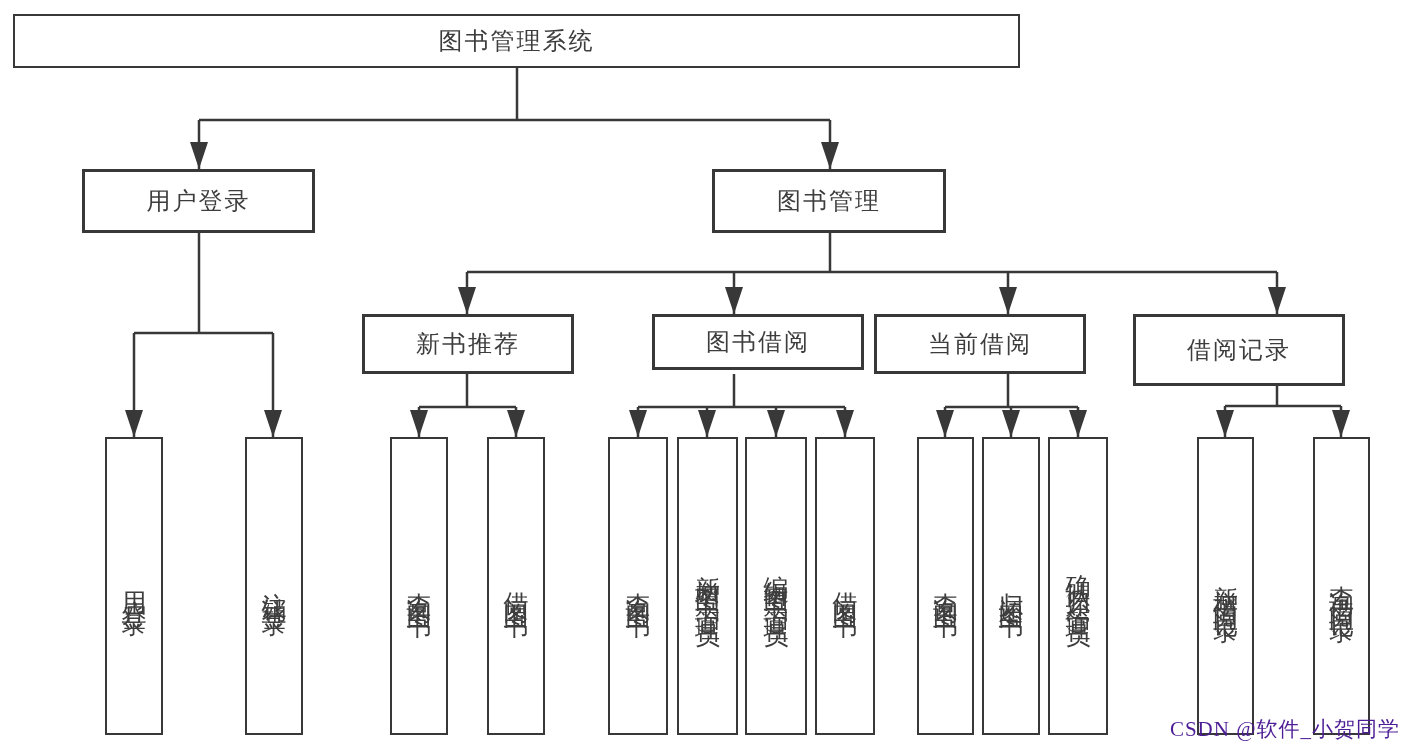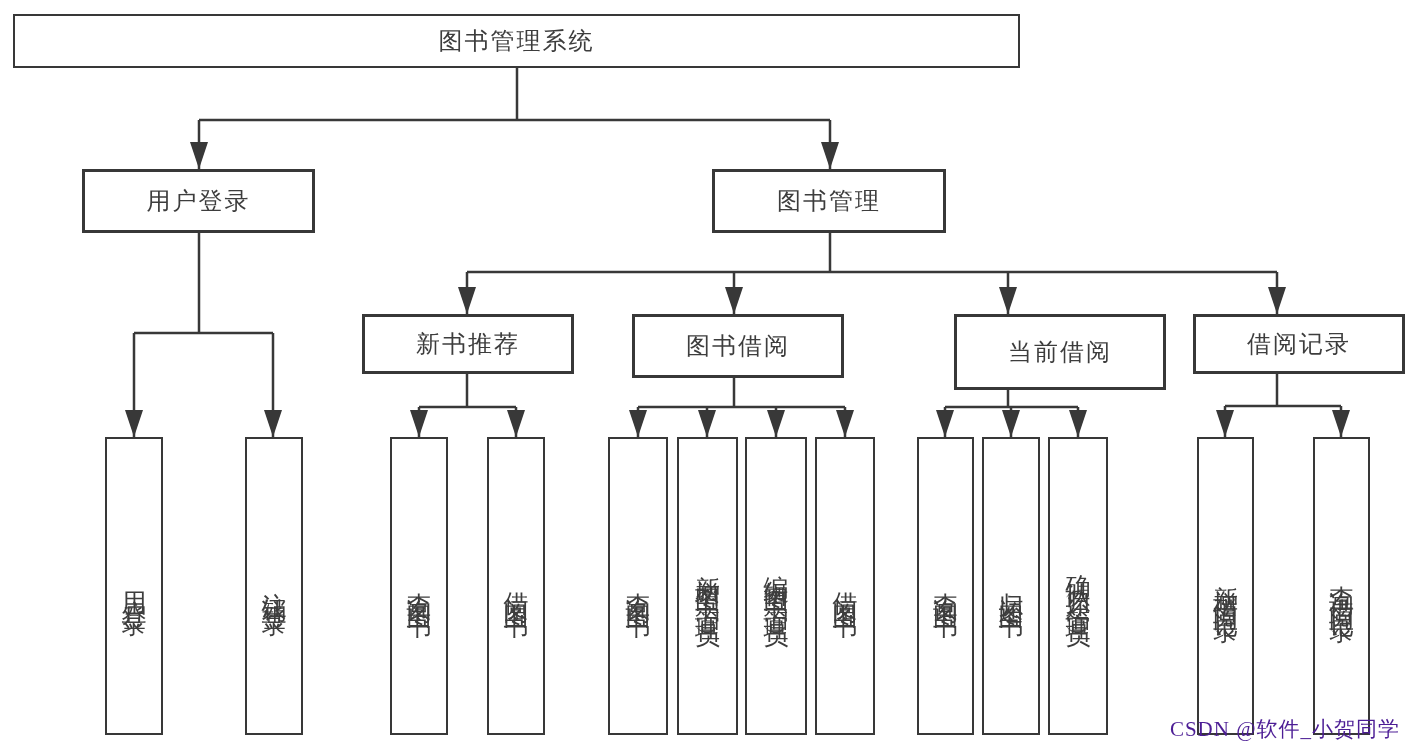--- a/index.html
+++ b/index.html
@@ -87,23 +87,23 @@
       M1216 410 H1234 L1225 437 Z
       M1332 410 H1350 L1341 437 Z"></path>
   </svg>
 
   <div class="node hnode root" style="left:13px;top:14px;width:1007px;height:54px">图书管理系统</div>
 
   <div class="node hnode l2" style="left:82px;top:169px;width:233px;height:64px">用户登录</div>
   <div class="node hnode l3" style="left:362px;top:314px;width:212px;height:60px">新书推荐</div>
 
   <div class="node hnode l2" style="left:712px;top:169px;width:234px;height:64px">图书管理</div>
-  <div class="node hnode l3" style="left:632px;top:314px;width:212px;height:64px">图书借阅</div>
-  <div class="node hnode l3" style="left:954px;top:314px;width:212px;height:76px">当前借阅</div>
-  <div class="node hnode l3" style="left:1193px;top:314px;width:212px;height:60px">借阅记录</div>
+  <div class="node hnode l3" style="left:652px;top:314px;width:212px;height:56px">图书借阅</div>
+  <div class="node hnode l3" style="left:874px;top:314px;width:212px;height:60px">当前借阅</div>
+  <div class="node hnode l3" style="left:1133px;top:314px;width:212px;height:72px">借阅记录</div>
 
   <div class="node leaf" style="left:105px;top:437px;width:58px;height:298px">用户登录</div>
   <div class="node leaf" style="left:245px;top:437px;width:58px;height:298px">注销登录</div>
 
   <div class="node leaf" style="left:390px;top:437px;width:58px;height:298px">查询图书</div>
   <div class="node leaf" style="left:487px;top:437px;width:58px;height:298px">借阅图书</div>
 
   <div class="node leaf" style="left:608px;top:437px;width:60px;height:298px">查询图书</div>
   <div class="node leaf" style="left:677px;top:437px;width:61px;height:298px">新增图书（管理员）</div>
   <div class="node leaf" style="left:745px;top:437px;width:62px;height:298px">编辑图书（管理员）</div>

